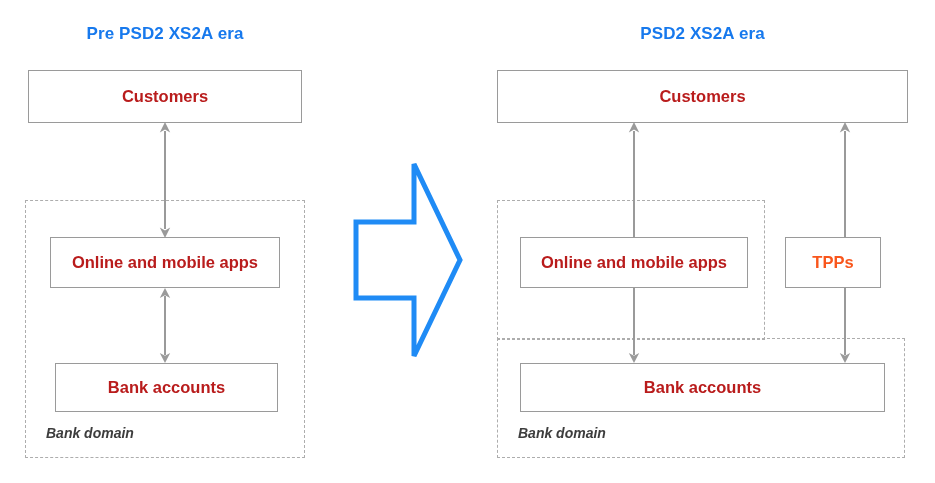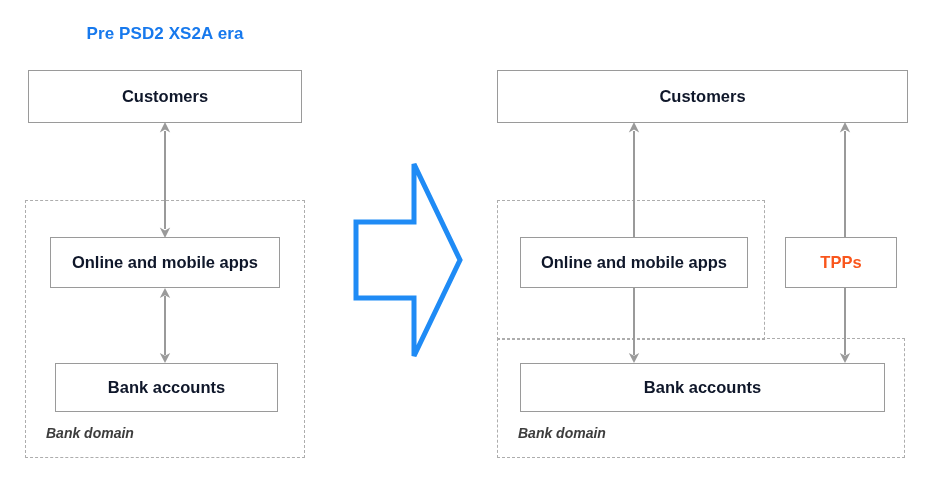--- a/index.html
+++ b/index.html
@@ -30,21 +30,21 @@
     position: absolute;
     box-sizing: border-box;
     border: 1.6px solid #9a9a9a;
     background: #ffffff;
     display: flex;
     align-items: center;
     justify-content: center;
     text-align: center;
     font-size: 16.5px;
     font-weight: bold;
-    color: #0f172a;
+    color: #b91c1c;
     line-height: 1.18;
     z-index: 6;
   }
   .node-box.accent {
     color: #f9561c;
   }
   .domain-box {
     position: absolute;
     box-sizing: border-box;
     border: 1.5px dashed #adadad;
@@ -95,41 +95,42 @@
     <path d="M7 1 L1.8 11 L7 8.3 L12.2 11 Z" fill="#9a9a9a"></path>
     <path d="M7 76 L1.8 66 L7 68.7 L12.2 66 Z" fill="#9a9a9a"></path>
   </svg>
 
   <div class="node-box" style="left:55px; top:363px; width:223px; height:49px;">Bank accounts</div>
 
   <svg class="big-arrow" style="left:352px; top:160px;" width="112" height="200" viewBox="0 0 112 200">
     <path d="M4 62 L62 62 L62 4 L108 100 L62 196 L62 138 L4 138 Z" fill="none" stroke="#1f8bf5" stroke-width="5" stroke-linejoin="miter" stroke-linecap="butt"></path>
   </svg>
 
+  <div class="panel-title" style="left:497px; top:24px; width:411px;">PSD2 XS2A era</div>
 
   <div class="domain-box" style="left:497px; top:200px; width:268px; height:140px;"></div>
 
   <div class="domain-box" style="left:497px; top:338px; width:408px; height:120px;"></div>
   <div class="domain-label" style="left:518px; top:425px;">Bank domain</div>
 
   <div class="node-box" style="left:497px; top:70px; width:411px; height:53px;">Customers</div>
 
   <svg class="arrow-svg" style="left:627px; top:121px;" width="14" height="118" viewBox="0 0 14 118">
     <line x1="7" y1="10" x2="7" y2="118" stroke="#9a9a9a" stroke-width="2"></line>
     <path d="M7 1 L1.8 11.5 L7 8.6 L12.2 11.5 Z" fill="#9a9a9a"></path>
   </svg>
 
   <svg class="arrow-svg" style="left:838px; top:121px;" width="14" height="118" viewBox="0 0 14 118">
     <line x1="7" y1="10" x2="7" y2="118" stroke="#9a9a9a" stroke-width="2"></line>
     <path d="M7 1 L1.8 11.5 L7 8.6 L12.2 11.5 Z" fill="#9a9a9a"></path>
   </svg>
 
   <div class="node-box" style="left:520px; top:237px; width:228px; height:51px; padding:0 18px;">Online and mobile apps</div>
 
-  <div class="node-box accent" style="left:785px; top:237px; width:112px; height:51px;">TPPs</div>
+  <div class="node-box accent" style="left:785px; top:237px; width:96px; height:51px;">TPPs</div>
 
   <svg class="arrow-svg" style="left:627px; top:287px;" width="14" height="77" viewBox="0 0 14 77">
     <line x1="7" y1="0" x2="7" y2="68" stroke="#9a9a9a" stroke-width="2"></line>
     <path d="M7 76 L1.8 66 L7 68.7 L12.2 66 Z" fill="#9a9a9a"></path>
   </svg>
 
   <svg class="arrow-svg" style="left:838px; top:287px;" width="14" height="77" viewBox="0 0 14 77">
     <line x1="7" y1="0" x2="7" y2="68" stroke="#9a9a9a" stroke-width="2"></line>
     <path d="M7 76 L1.8 66 L7 68.7 L12.2 66 Z" fill="#9a9a9a"></path>
   </svg>

